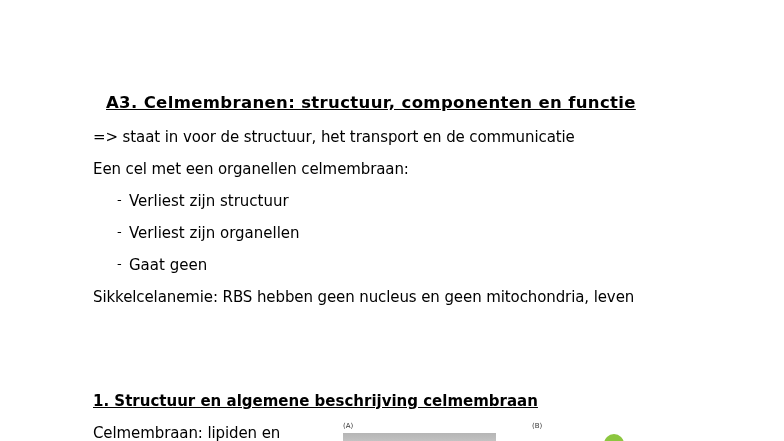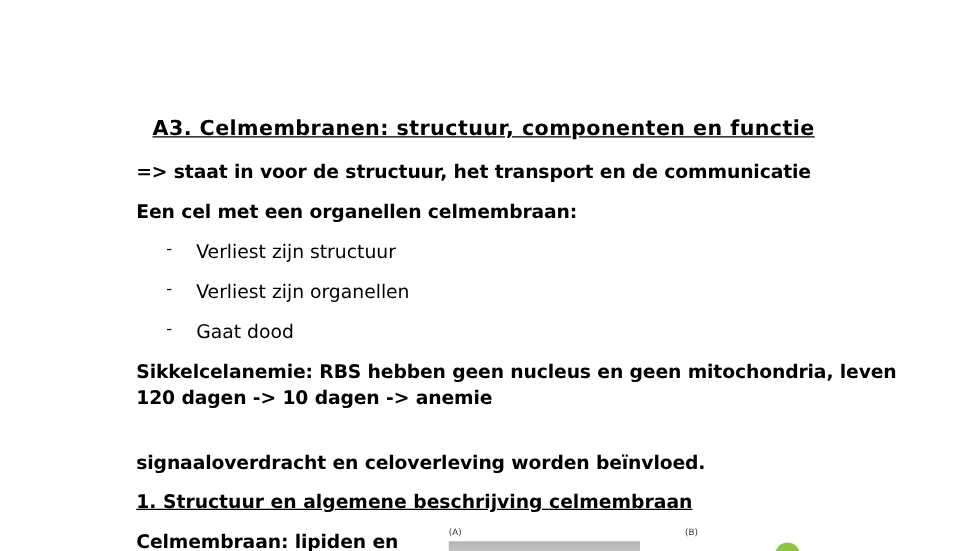--- a/index.html
+++ b/index.html
@@ -9,53 +9,51 @@
     height: 441px;
     background: #ffffff;
     overflow: hidden;
     font-family: "DejaVu Sans", sans-serif;
     color: #000000;
   }
   .page {
     position: relative;
     width: 672px;
     height: 441px;
-    margin-left: 16px;
   }
   .title {
     position: absolute;
     left: 106px;
     top: 93px;
     font-size: 16.5px;
     font-weight: bold;
     text-decoration: underline;
     letter-spacing: 0.35px;
     white-space: nowrap;
   }
   .line {
     position: absolute;
     left: 93px;
     font-size: 15px;
     white-space: nowrap;
     letter-spacing: -0.1px;
-    font-weight: bold;
   }
   .bullet {
     position: absolute;
     font-size: 15px;
     white-space: nowrap;
   }
   .bullet .dash {
     position: absolute;
     left: 117px;
     font-size: 13px;
   }
   .bullet .text {
     position: absolute;
-    left: 141px;
+    left: 129px;
   }
   .subhead {
     position: absolute;
     left: 93px;
     top: 392px;
     font-size: 15px;
     font-weight: bold;
     text-decoration: underline;
     white-space: nowrap;
   }
@@ -96,27 +94,25 @@
   <div class="bullet" style="top:192px; left:0;">
     <span class="dash">-</span>
     <span class="text">Verliest zijn structuur</span>
   </div>
   <div class="bullet" style="top:224px; left:0;">
     <span class="dash">-</span>
     <span class="text">Verliest zijn organellen</span>
   </div>
   <div class="bullet" style="top:256px; left:0;">
     <span class="dash">-</span>
-    <span class="text">Gaat dood</span>
+    <span class="text">Gaat geen</span>
   </div>
 
   <div class="line" style="top:288px;">Sikkelcelanemie: RBS hebben geen nucleus en geen mitochondria, leven</div>
-  <div class="line" style="top:309px;">120 dagen -&gt; 10 dagen -&gt; anemie</div>
 
-  <div class="line" style="top:361px;">signaaloverdracht en celoverleving worden beïnvloed.</div>
 
   <div class="subhead">1. Structuur en algemene beschrijving celmembraan</div>
 
   <div class="line" style="top:424px;text-align:center;">Celmembraan: lipiden en</div>
 
   <div class="fig-label" style="left:343px; top:422px;">(A)</div>
   <div class="fig-label" style="left:532px; top:422px;">(B)</div>
   <div class="fig-a-bar"></div>
   <div class="fig-b-dot"></div>
 

